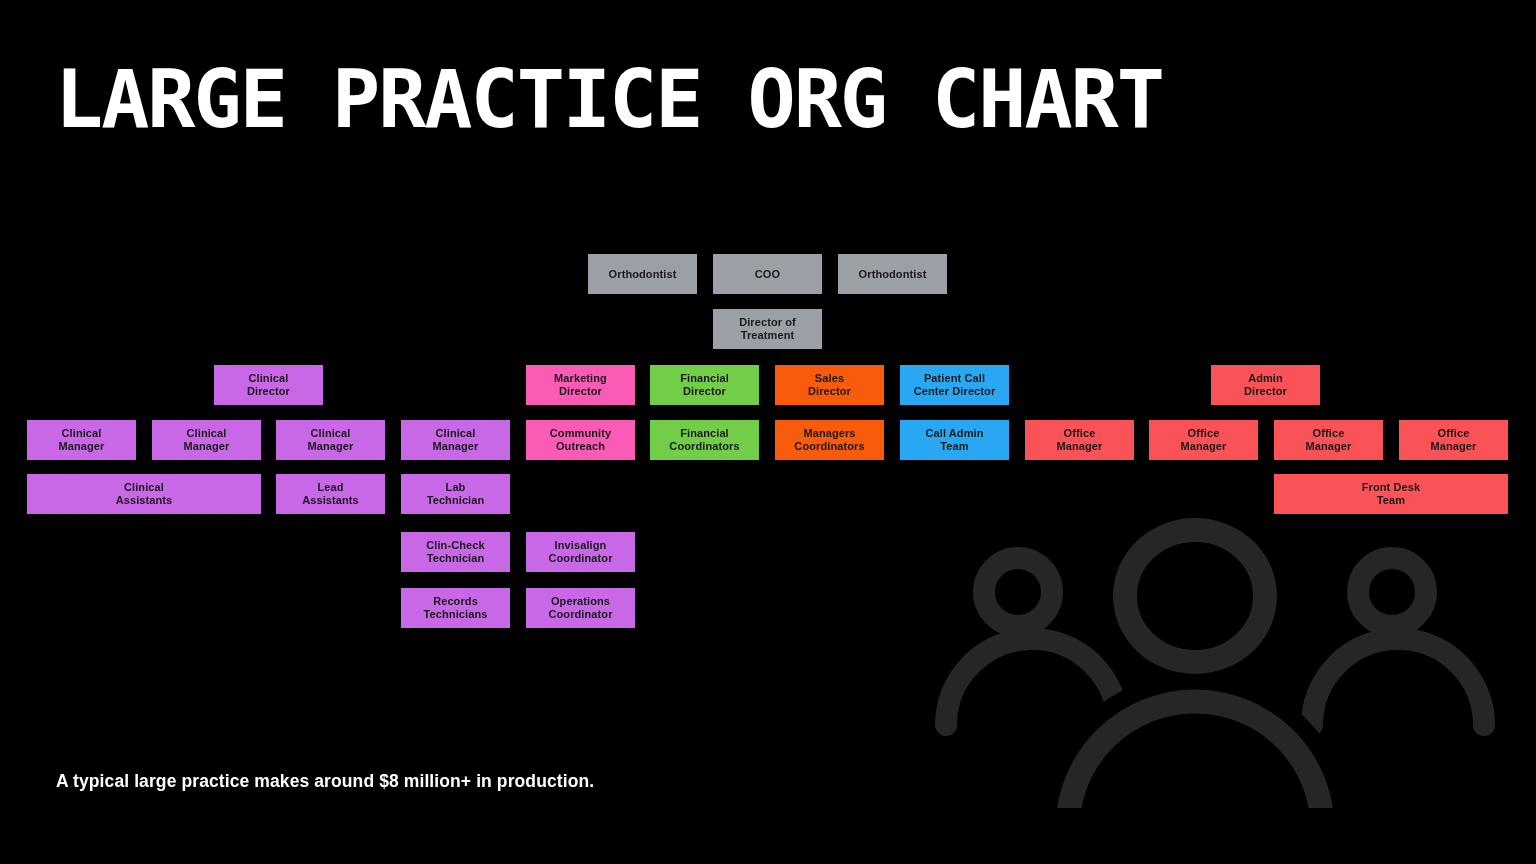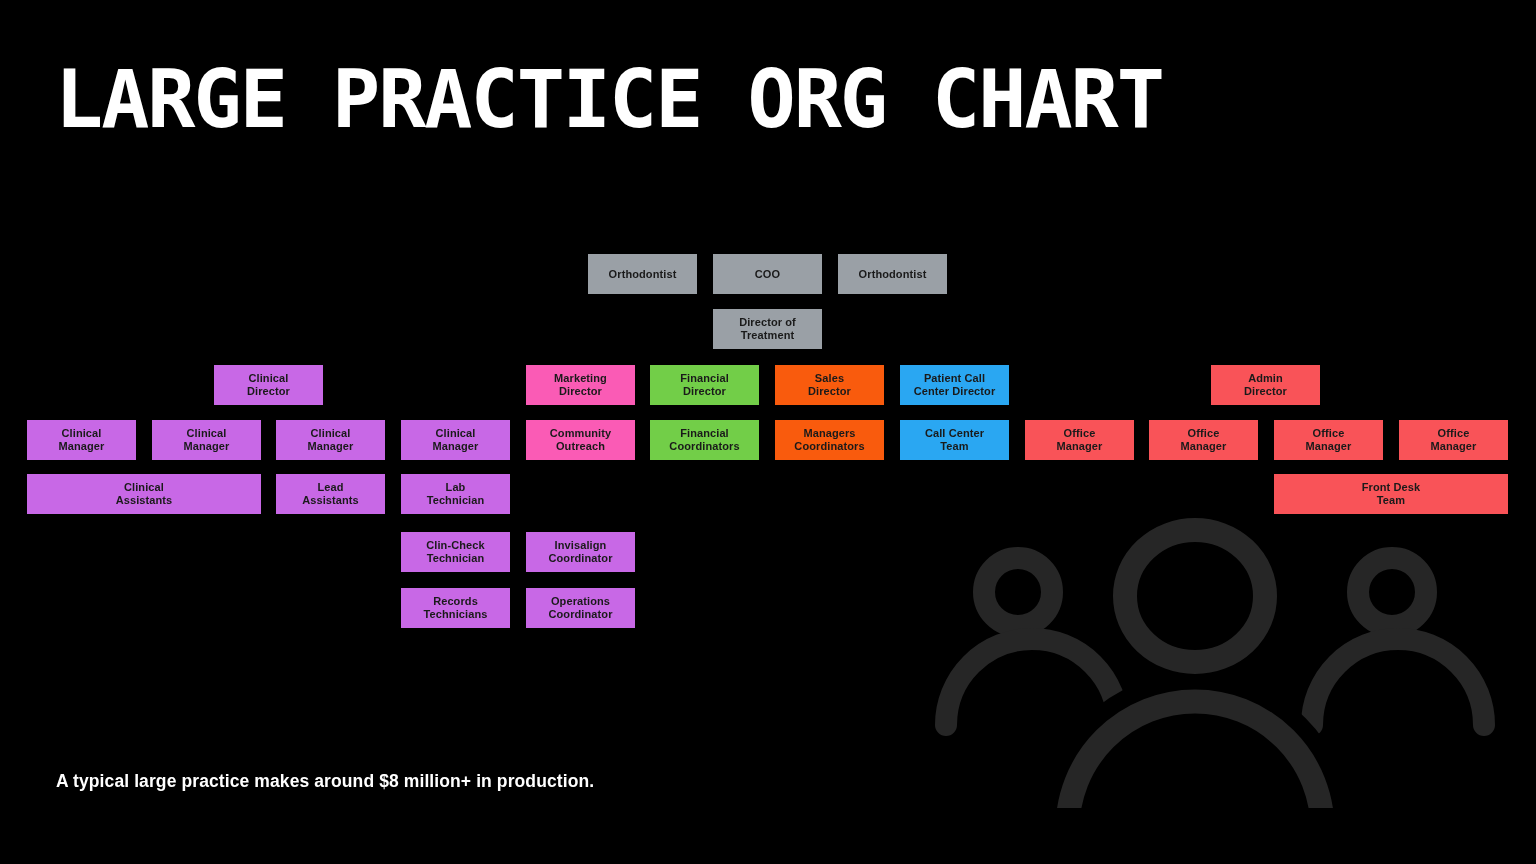--- a/index.html
+++ b/index.html
@@ -91,21 +91,21 @@
   <div class="box fin" style="left:650px;top:413px">Financial
 Coordinators</div>
 
   <div class="box sales" style="left:775px;top:358px">Sales
 Director</div>
   <div class="box sales" style="left:775px;top:413px">Managers
 Coordinators</div>
 
   <div class="box call" style="left:900px;top:358px">Patient Call
 Center Director</div>
-  <div class="box call" style="left:900px;top:413px">Call Center
+  <div class="box call" style="left:900px;top:413px">Call Admin
 Team</div>
 
   <div class="box admin" style="left:1211px;top:358px">Admin
 Director</div>
   <div class="box admin" style="left:1025px;top:413px">Office
 Manager</div>
   <div class="box admin" style="left:1149px;top:413px">Office
 Manager</div>
   <div class="box admin" style="left:1274px;top:413px">Office
 Manager</div>

